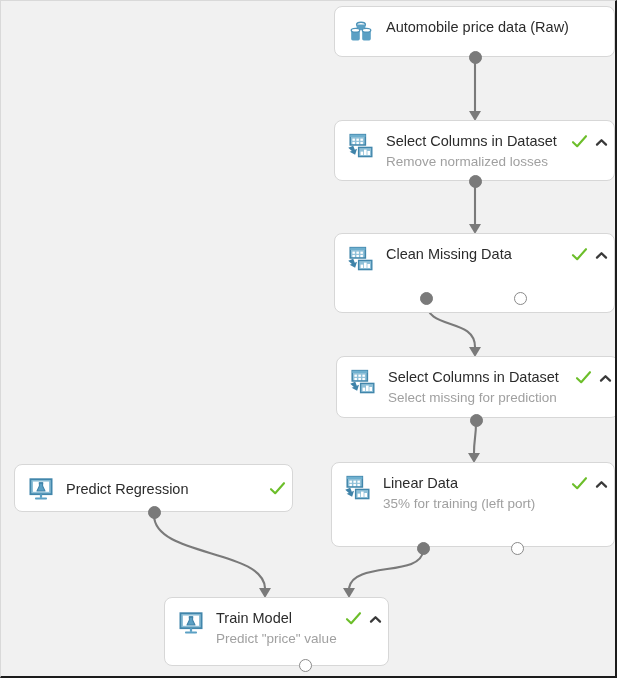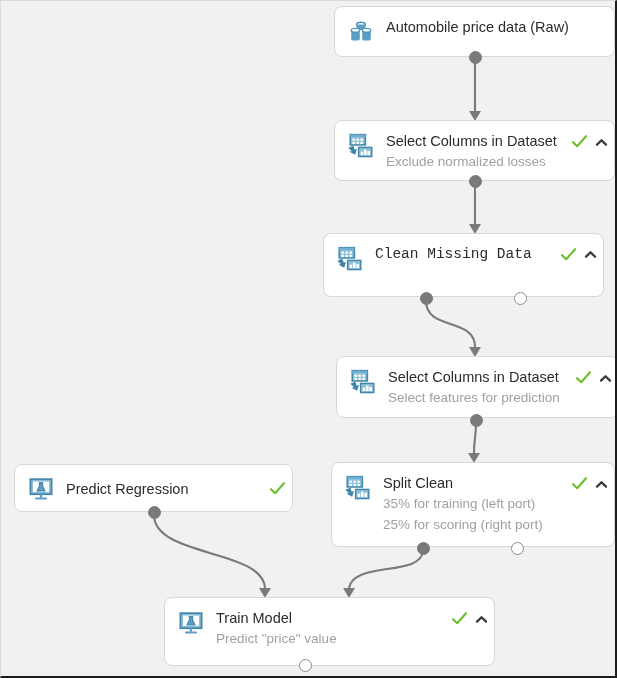--- a/index.html
+++ b/index.html
@@ -151,39 +151,39 @@
           <rect x="11.6" y="15.4" width="13.2" height="9.2" fill="#8fc0d8" stroke="#4186ab" stroke-width="1.4"></rect>
           <g fill="#ffffff">
             <rect x="13.6" y="19.6" width="2.6" height="3.4"></rect>
             <rect x="17.0" y="17.6" width="2.6" height="5.4"></rect>
             <rect x="20.4" y="19.0" width="2.6" height="4.0"></rect>
           </g>
         </svg>
       </span>
       <div class="node-texts">
         <div class="node-title">Select Columns in Dataset</div>
-        <div class="node-sub">Exclude normalized losses</div>
+        <div class="node-sub">Remove normalized losses</div>
       </div>
       <div class="node-status">
         <span class="check">
           <svg viewBox="0 0 17 17" width="17" height="17">
             <path d="M2 9.2 L6.2 13.2 L15 3.2" fill="none" stroke="#6cbe2a" stroke-width="2.1" stroke-linecap="round" stroke-linejoin="round"></path>
           </svg>
         </span>
         <span class="chev">
           <svg viewBox="0 0 13 13" width="13" height="13">
             <path d="M2 8.6 L6.5 4.2 L11 8.6" fill="none" stroke="#3a3a3a" stroke-width="2.3" stroke-linecap="round" stroke-linejoin="round"></path>
           </svg>
         </span>
       </div>
     </div>
   </div>
   <div class="port filled" style="left:467.5px;top:173.5px;"></div>
 
-  <div class="node" style="left:322px;top:232px;width:281px;height:64px;font-family:Liberation Mono, monospace;">
+  <div class="node" style="left:333px;top:232px;width:281px;height:80px;">
     <div class="node-inner">
       <span class="node-icon">
         <svg viewBox="0 0 28 28" width="28" height="28">
           <rect x="3.2" y="2.6" width="15.2" height="10.4" fill="#8fc0d8" stroke="#4186ab" stroke-width="1.5"></rect>
           <rect x="3.2" y="2.6" width="15.2" height="2.4" fill="#6fb0cf" stroke="none"></rect>
           <g fill="#ffffff">
             <rect x="5.4" y="6.6" width="2.5" height="2.2"></rect>
               <rect x="9.4" y="6.6" width="2.5" height="2.2"></rect>
               <rect x="13.4" y="6.6" width="2.5" height="2.2"></rect>
             <rect x="5.4" y="9.9" width="2.5" height="2.2"></rect>
@@ -237,21 +237,21 @@
           <rect x="11.6" y="15.4" width="13.2" height="9.2" fill="#8fc0d8" stroke="#4186ab" stroke-width="1.4"></rect>
           <g fill="#ffffff">
             <rect x="13.6" y="19.6" width="2.6" height="3.4"></rect>
             <rect x="17.0" y="17.6" width="2.6" height="5.4"></rect>
             <rect x="20.4" y="19.0" width="2.6" height="4.0"></rect>
           </g>
         </svg>
       </span>
       <div class="node-texts">
         <div class="node-title">Select Columns in Dataset</div>
-        <div class="node-sub">Select features for prediction</div>
+        <div class="node-sub">Select missing for prediction</div>
       </div>
       <div class="node-status">
         <span class="check">
           <svg viewBox="0 0 17 17" width="17" height="17">
             <path d="M2 9.2 L6.2 13.2 L15 3.2" fill="none" stroke="#6cbe2a" stroke-width="2.1" stroke-linecap="round" stroke-linejoin="round"></path>
           </svg>
         </span>
         <span class="chev">
           <svg viewBox="0 0 13 13" width="13" height="13">
             <path d="M2 8.6 L6.5 4.2 L11 8.6" fill="none" stroke="#3a3a3a" stroke-width="2.3" stroke-linecap="round" stroke-linejoin="round"></path>
@@ -279,23 +279,22 @@
           <path d="M2.4 14.2 L7.8 14.2 L7.8 18.4 L10.2 18.4 L6.2 23.2 L2.2 18.4 L4.6 18.4 Z" fill="#3f83a9" stroke="none" transform="rotate(-22 6 18)"></path>
           <rect x="11.6" y="15.4" width="13.2" height="9.2" fill="#8fc0d8" stroke="#4186ab" stroke-width="1.4"></rect>
           <g fill="#ffffff">
             <rect x="13.6" y="19.6" width="2.6" height="3.4"></rect>
             <rect x="17.0" y="17.6" width="2.6" height="5.4"></rect>
             <rect x="20.4" y="19.0" width="2.6" height="4.0"></rect>
           </g>
         </svg>
       </span>
       <div class="node-texts">
-        <div class="node-title">Split Clean</div>
+        <div class="node-title">Linear Data</div>
         <div class="node-sub">35% for training (left port)</div>
-        <div class="node-sub">25% for scoring (right port)</div>
       </div>
       <div class="node-status">
         <span class="check">
           <svg viewBox="0 0 17 17" width="17" height="17">
             <path d="M2 9.2 L6.2 13.2 L15 3.2" fill="none" stroke="#6cbe2a" stroke-width="2.1" stroke-linecap="round" stroke-linejoin="round"></path>
           </svg>
         </span>
         <span class="chev">
           <svg viewBox="0 0 13 13" width="13" height="13">
             <path d="M2 8.6 L6.5 4.2 L11 8.6" fill="none" stroke="#3a3a3a" stroke-width="2.3" stroke-linecap="round" stroke-linejoin="round"></path>
@@ -326,21 +325,21 @@
         <span class="check">
           <svg viewBox="0 0 17 17" width="17" height="17">
             <path d="M2 9.2 L6.2 13.2 L15 3.2" fill="none" stroke="#6cbe2a" stroke-width="2.1" stroke-linecap="round" stroke-linejoin="round"></path>
           </svg>
         </span>
       </div>
     </div>
   </div>
   <div class="port filled" style="left:146.5px;top:504.5px;"></div>
 
-  <div class="node" style="left:163px;top:596px;width:331px;height:69px;">
+  <div class="node" style="left:163px;top:596px;width:225px;height:69px;">
     <div class="node-inner">
       <span class="node-icon">
         <svg viewBox="0 0 28 28" width="28" height="28">
           <rect x="3.4" y="4.2" width="21.2" height="15.0" fill="#8fc0d8" stroke="#4186ab" stroke-width="1.8"></rect>
           <rect x="6.0" y="6.6" width="16.0" height="10.2" fill="#ffffff" stroke="none"></rect>
           <path d="M12.4 8.0 L15.6 8.0 L15.6 11.0 L18.0 16.0 L10.0 16.0 L12.4 11.0 Z" fill="#5ba0c4" stroke="#3f83a9" stroke-width="1.1" stroke-linejoin="round"></path>
           <rect x="11.8" y="7.2" width="4.4" height="1.4" fill="#3f83a9"></rect>
           <rect x="12.9" y="19.2" width="2.2" height="3.6" fill="#5ba0c4"></rect>
           <rect x="8.0" y="22.4" width="12.0" height="2.2" rx="0.8" fill="#5ba0c4"></rect>
         </svg>

